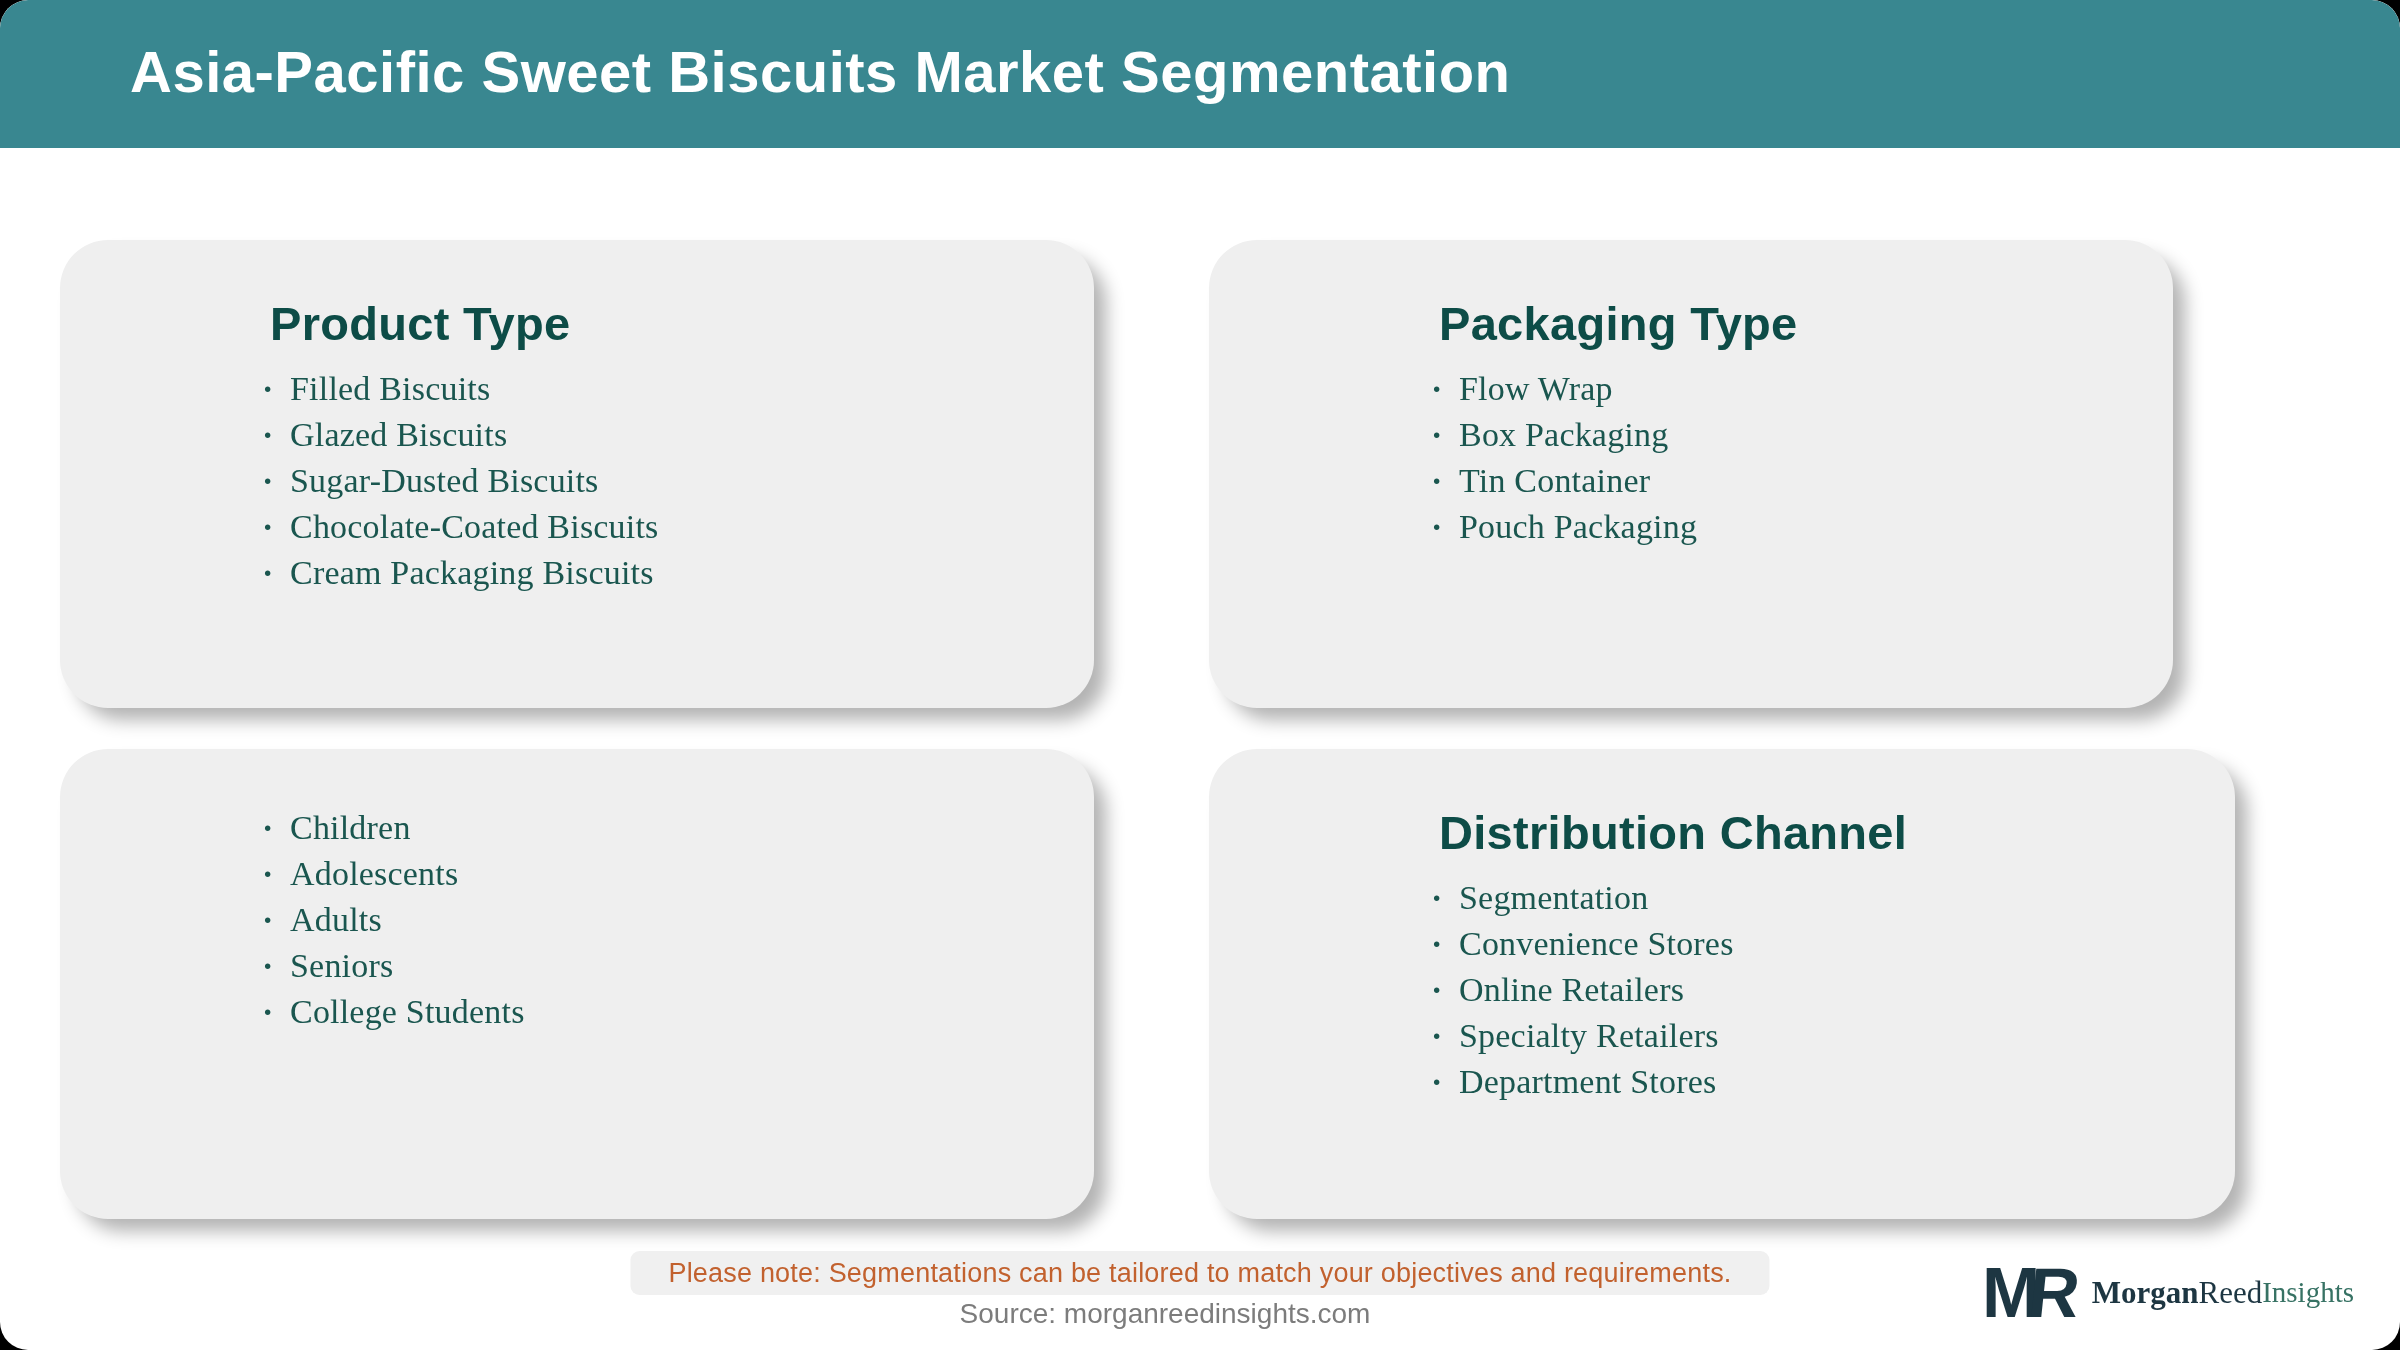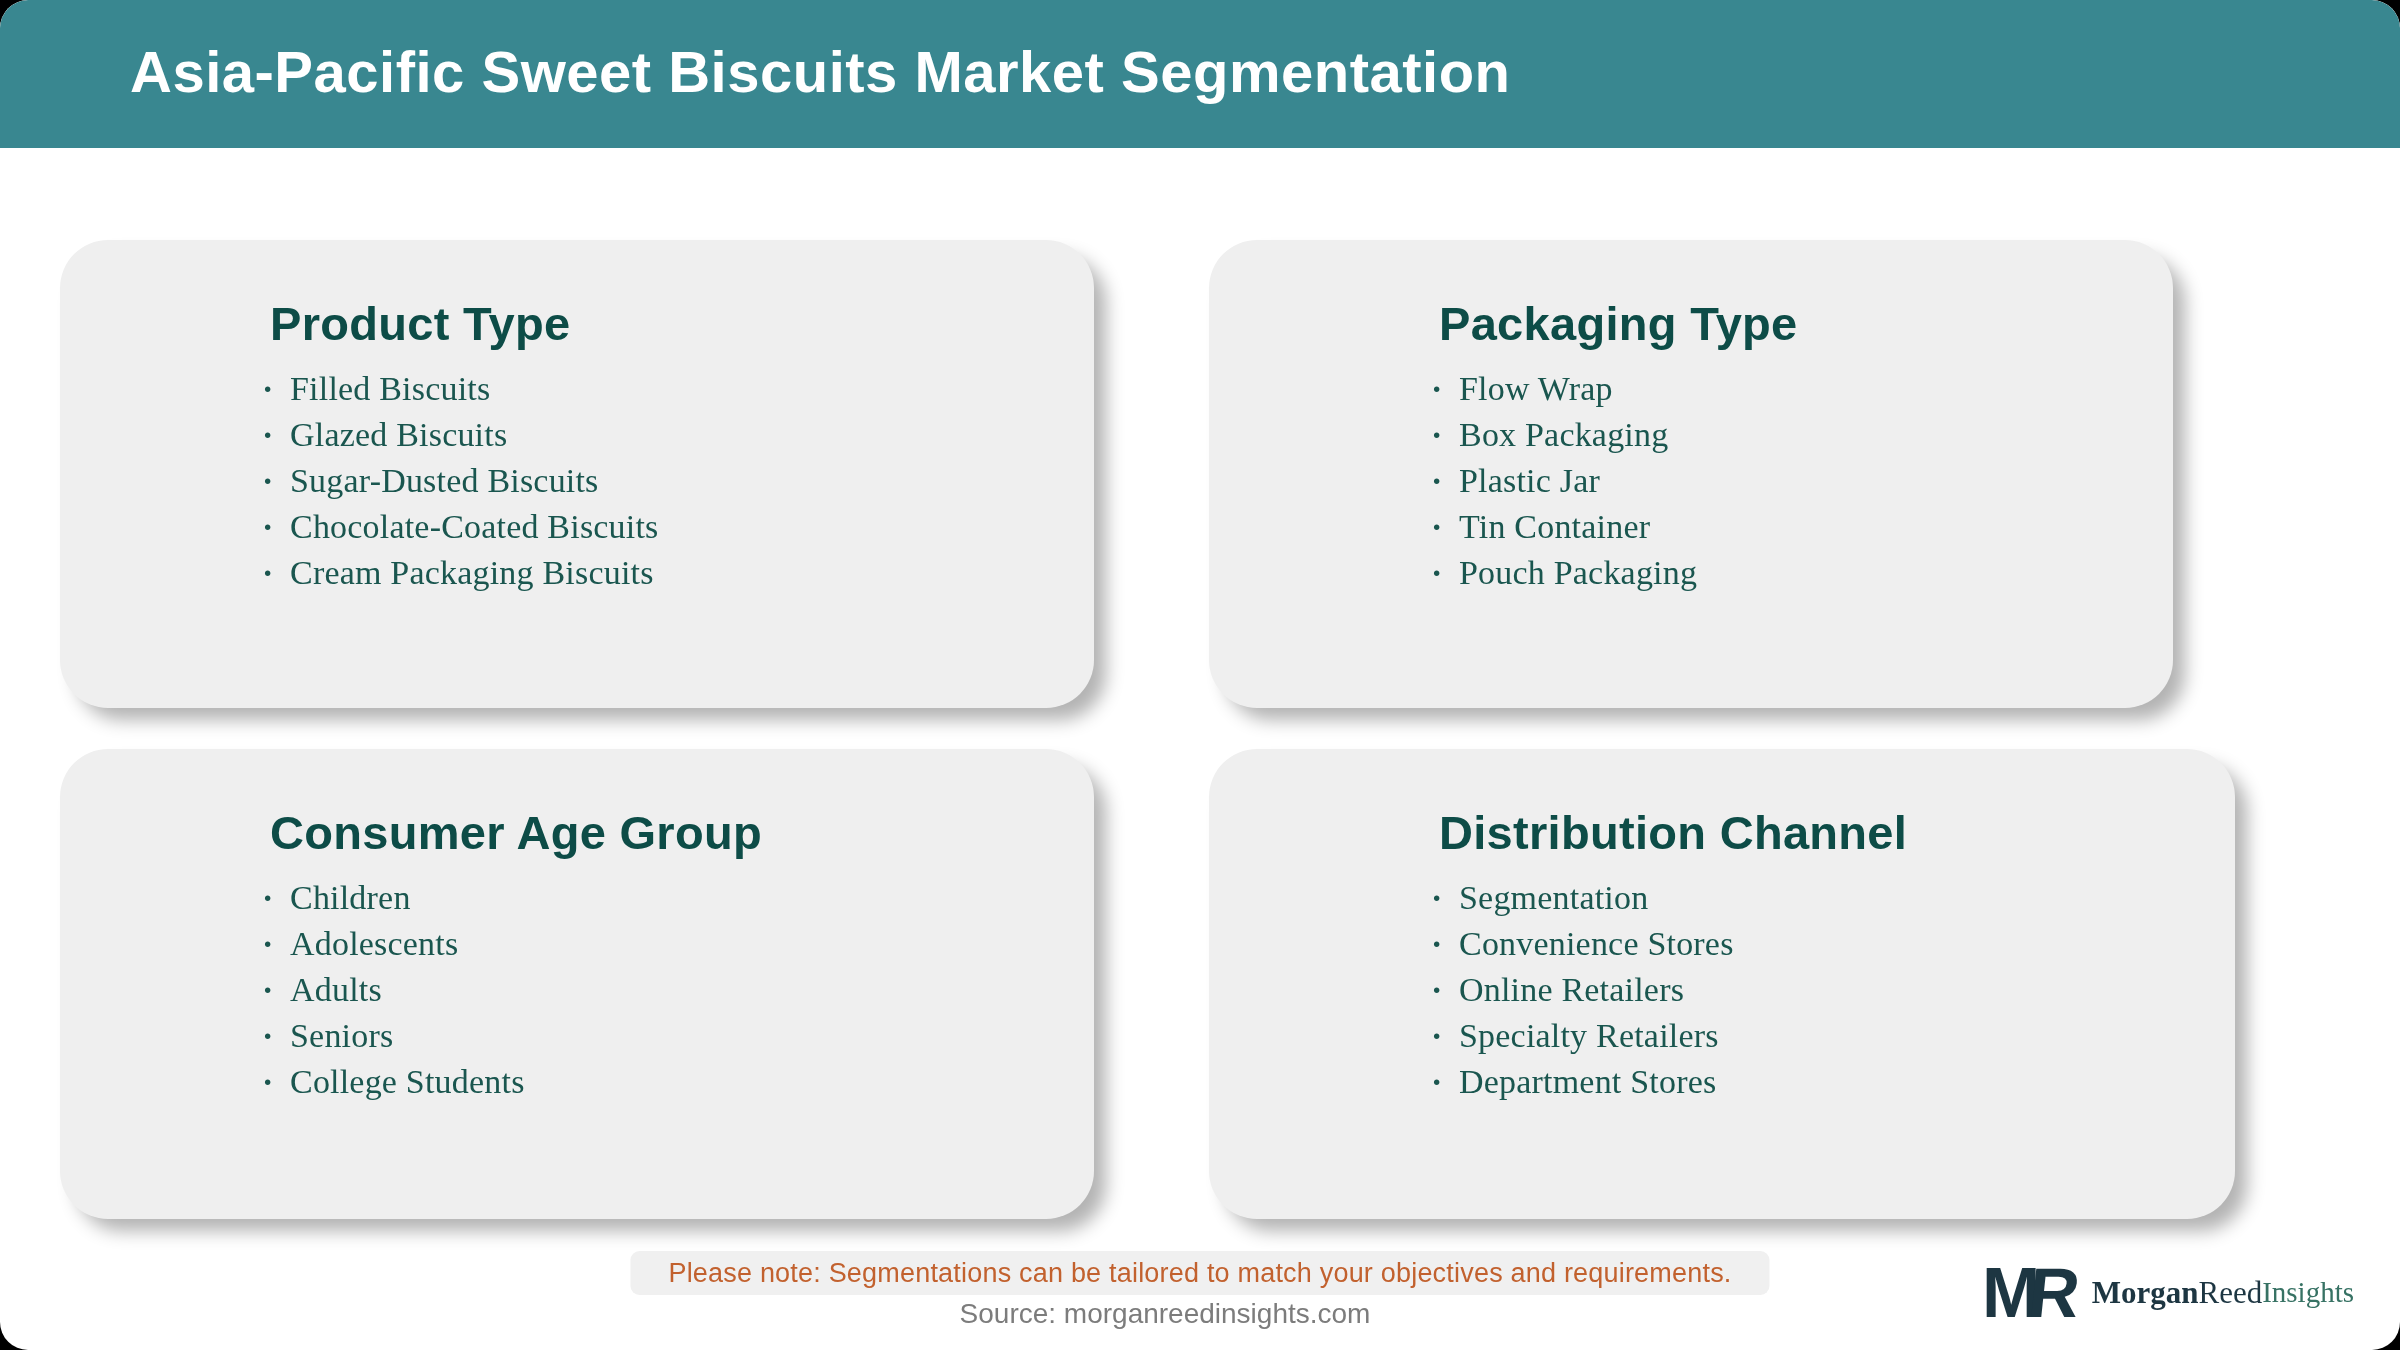--- a/index.html
+++ b/index.html
@@ -76,28 +76,26 @@
       <li>Chocolate-Coated Biscuits</li>
       <li>Cream Packaging Biscuits</li>
     </ul>
   </div>
 
   <div class="card card-2">
     <div class="card-title">Packaging Type</div>
     <ul>
       <li>Flow Wrap</li>
       <li>Box Packaging</li>
-      <li>Plastic Jar</li>
       <li>Tin Container</li>
       <li>Pouch Packaging</li>
     </ul>
   </div>
 
   <div class="card card-3">
-    <div class="card-title">Consumer Age Group</div>
     <ul>
       <li>Children</li>
       <li>Adolescents</li>
       <li>Adults</li>
       <li>Seniors</li>
       <li>College Students</li>
     </ul>
   </div>
 
   <div class="card card-4">

